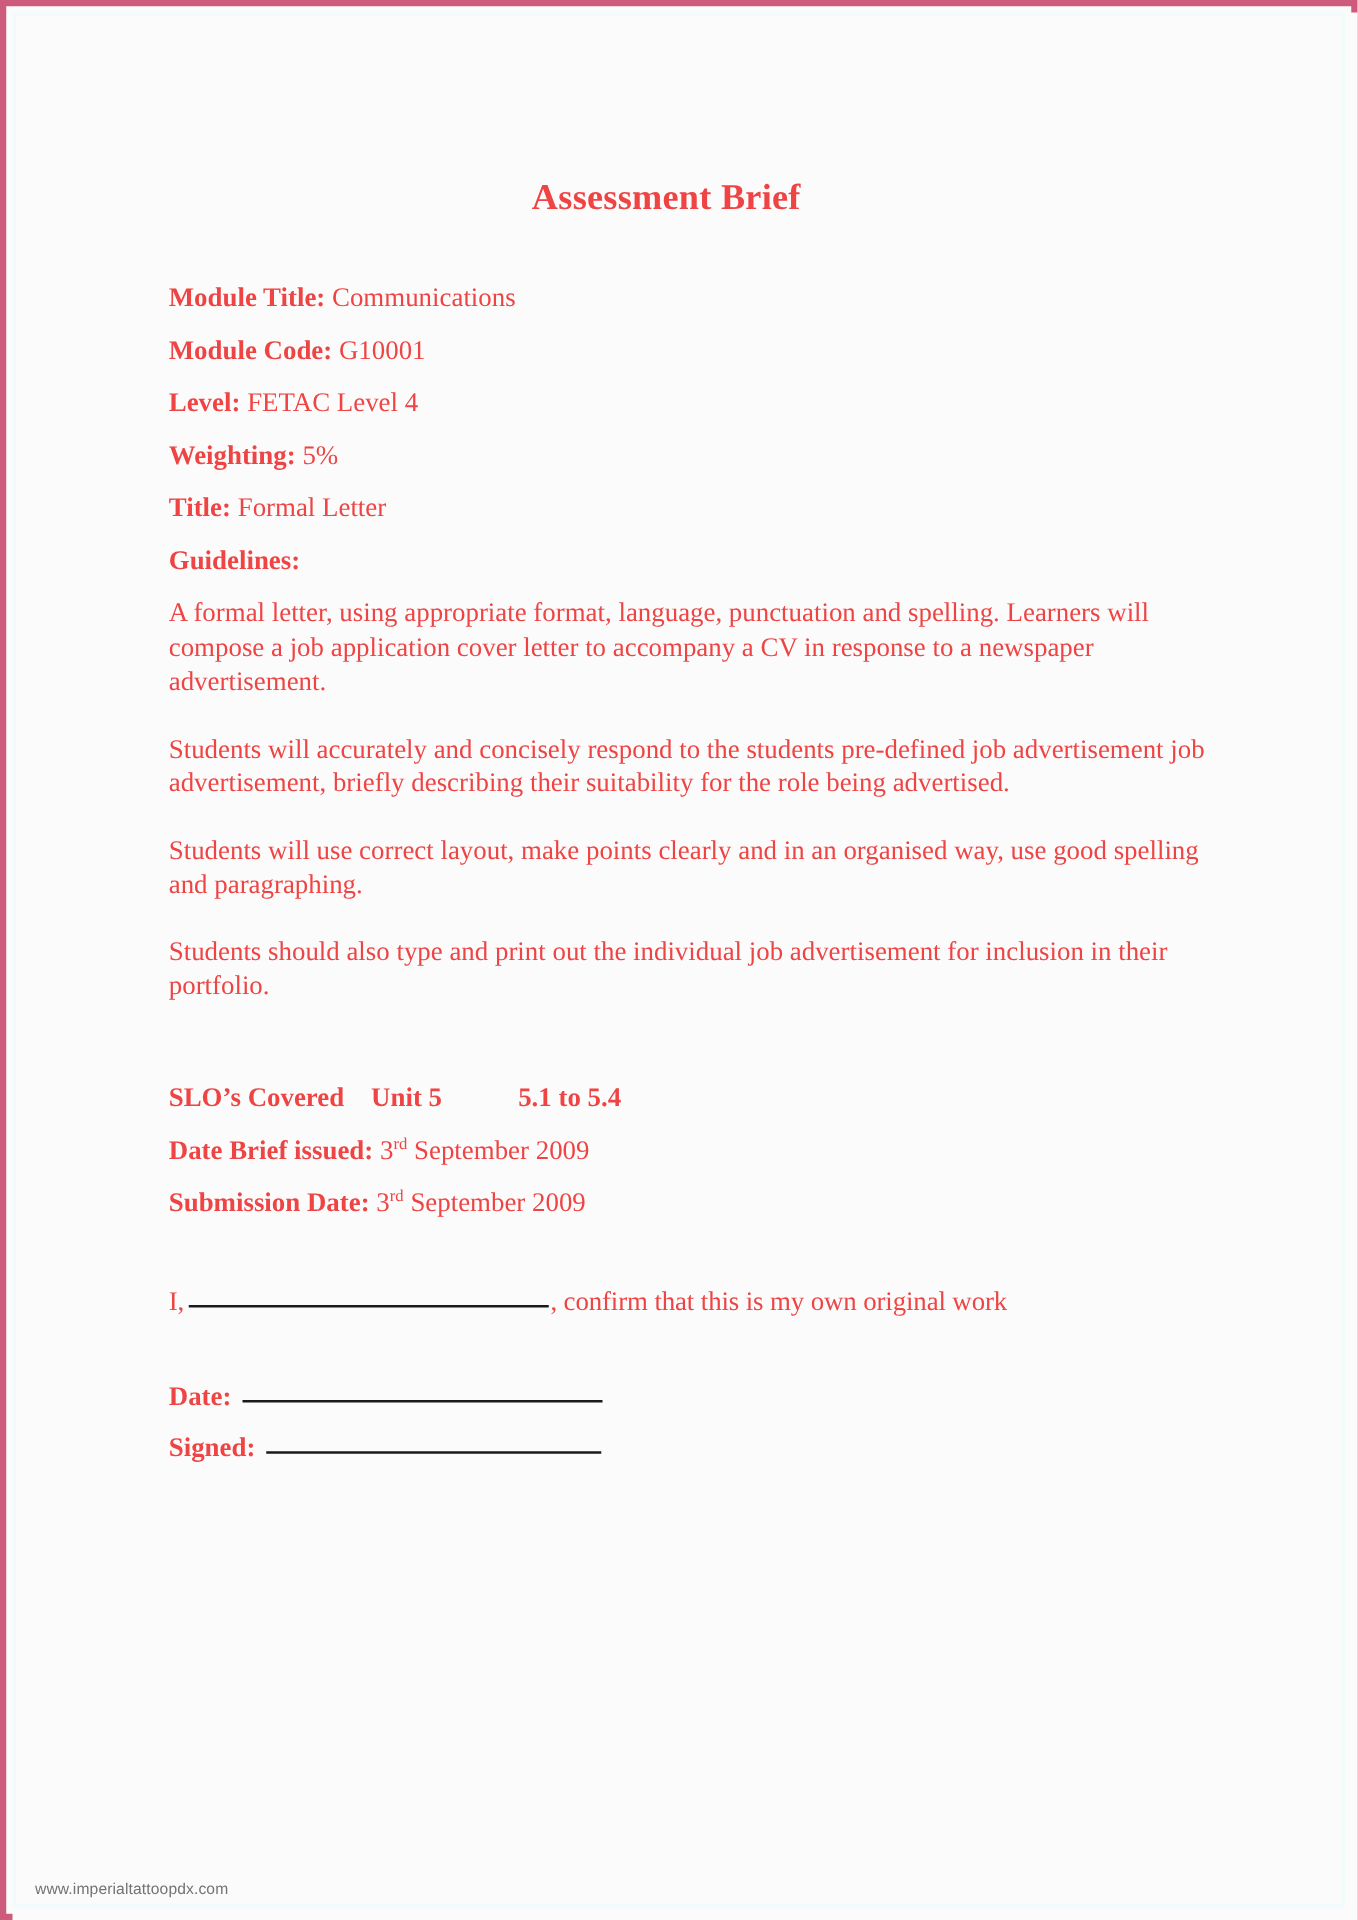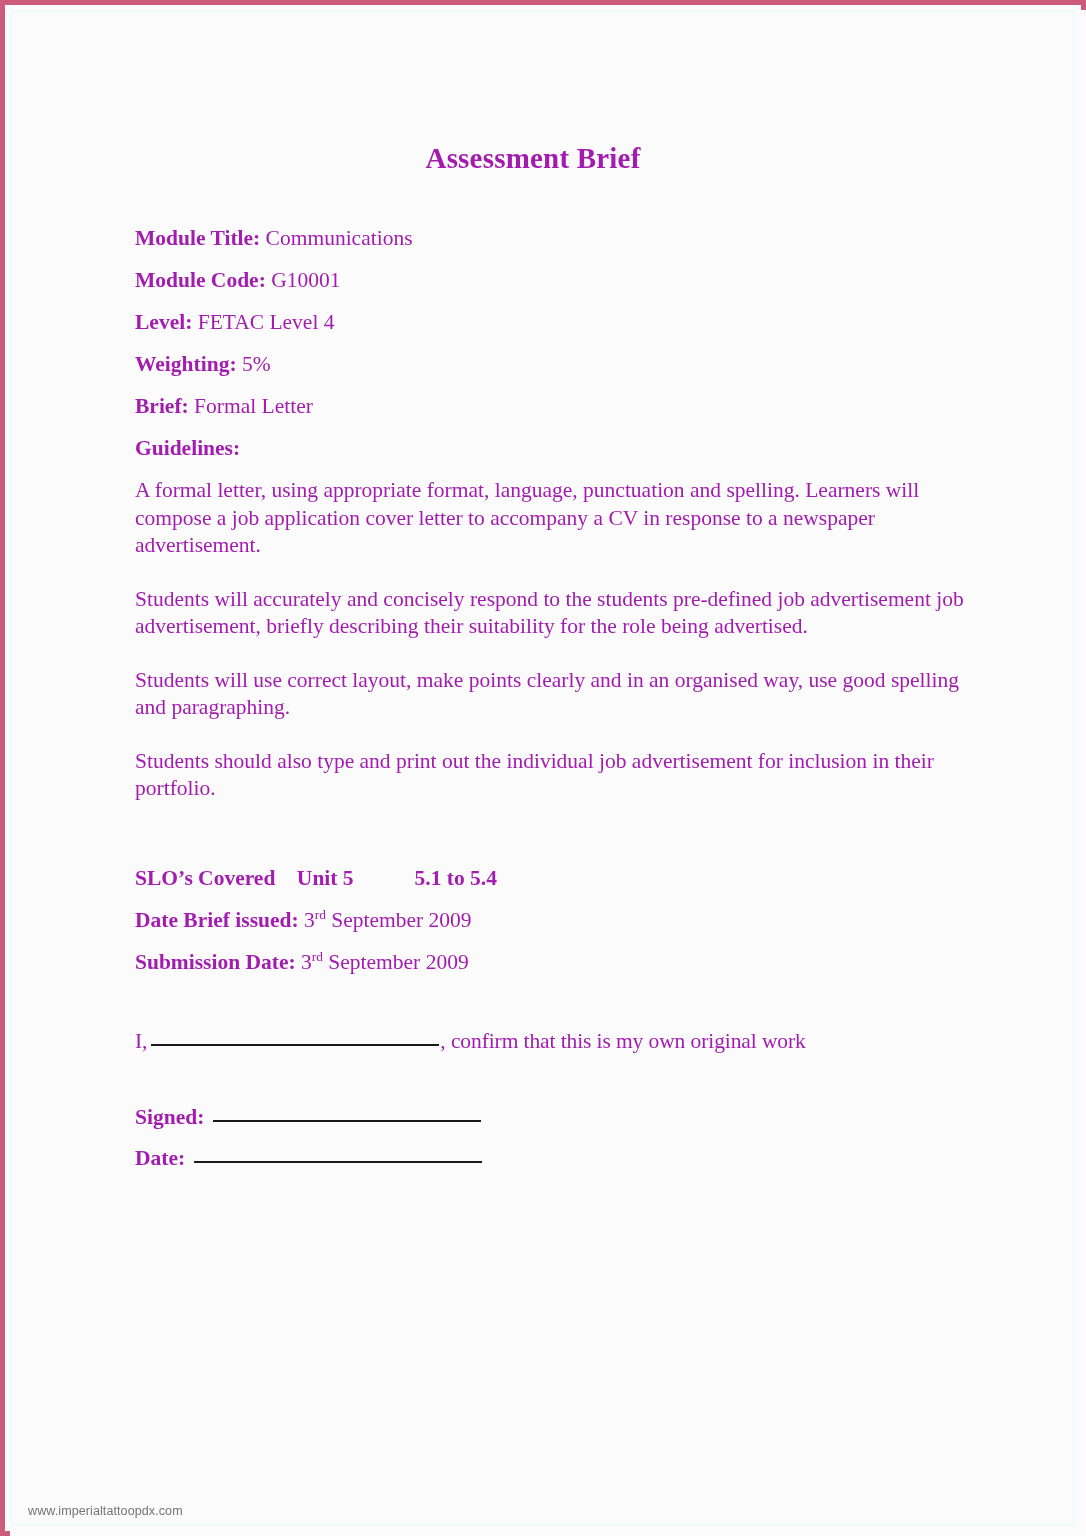--- a/index.html
+++ b/index.html
@@ -47,21 +47,21 @@
     background: #fbfbfb;
     overflow: hidden;
   }
 
   
   .doc {
     position: absolute;
     left: 125px;
     top: 0;
     width: 830px;
-    color: #a21caf;
+    color: #ef4444;
     font-size: 21.5px;
     line-height: 1.28;
   }
 
   .doc-title {
     text-align: center;
     font-weight: bold;
     font-size: 29px;
     letter-spacing: 0.2px;
     margin: 0;
@@ -172,21 +172,21 @@
 
         <li class="field-row"><span class="field-label">Module Title</span><span class="field-label">: </span><span class="field-value">Communications</span></li>
 
         <li class="field-row"><span class="field-label">Module Code</span><span class="field-label">: </span><span class="field-value">G10001</span></li>
 
         <li class="field-row"><span class="field-label">Level</span><span class="field-label">: </span><span class="field-value">FETAC Level 4</span></li>
 
 
         <li class="field-row"><span class="field-label">Weighting</span><span class="field-label">: </span><span class="field-value">5%</span></li>
 
-        <li class="field-row"><span class="field-label">Brief</span><span class="field-label">: </span><span class="field-value">Formal Letter</span></li>
+        <li class="field-row"><span class="field-label">Title</span><span class="field-label">: </span><span class="field-value">Formal Letter</span></li>
 
         <li class="field-row"><span class="field-label">Guidelines</span><span class="field-label">:</span></li>
       </ul>
 
       <p class="para para-guidelines">A formal letter, using appropriate format, language, punctuation and spelling. Learners will compose a job application cover letter to accompany a CV in response to a newspaper advertisement.</p>
 
 
       <p class="para para-spaced">Students will accurately and concisely respond to the students pre-defined job advertisement job advertisement, briefly describing their suitability for the role being advertised.</p>
 
       <p class="para para-spaced">Students will use correct layout, make points clearly and in an organised way, use good spelling and paragraphing.</p>
@@ -199,23 +199,23 @@
 
         <p class="date-line"><span class="field-label">Date Brief issued</span><span class="field-label">: </span><span>3</span><sup>rd</sup><span> September 2009</span></p>
 
         <p class="date-line"><span class="field-label">Submission Date</span><span class="field-label">:  </span><span>3</span><sup>rd</sup><span> September 2009</span></p>
       </div>
 
       <p class="confirm-line"><span>I,</span><span class="rule rule-confirm"></span><span>, confirm that this is my own original work</span></p>
 
       <div class="sig-block">
 
+        <p class="sig-line"><span class="field-label">Date</span><span class="field-label">:</span><span class="rule rule-date"></span></p>
+
         <p class="sig-line"><span class="field-label">Signed</span><span class="field-label">:</span><span class="rule rule-signed"></span></p>
-
-        <p class="sig-line"><span class="field-label">Date</span><span class="field-label">:</span><span class="rule rule-date"></span></p>
       </div>
 
     </div>
 
     <div class="watermark">www.imperialtattoopdx.com</div>
 
   </div>
   <div class="page-inner-edge"></div>
 </div>
 

